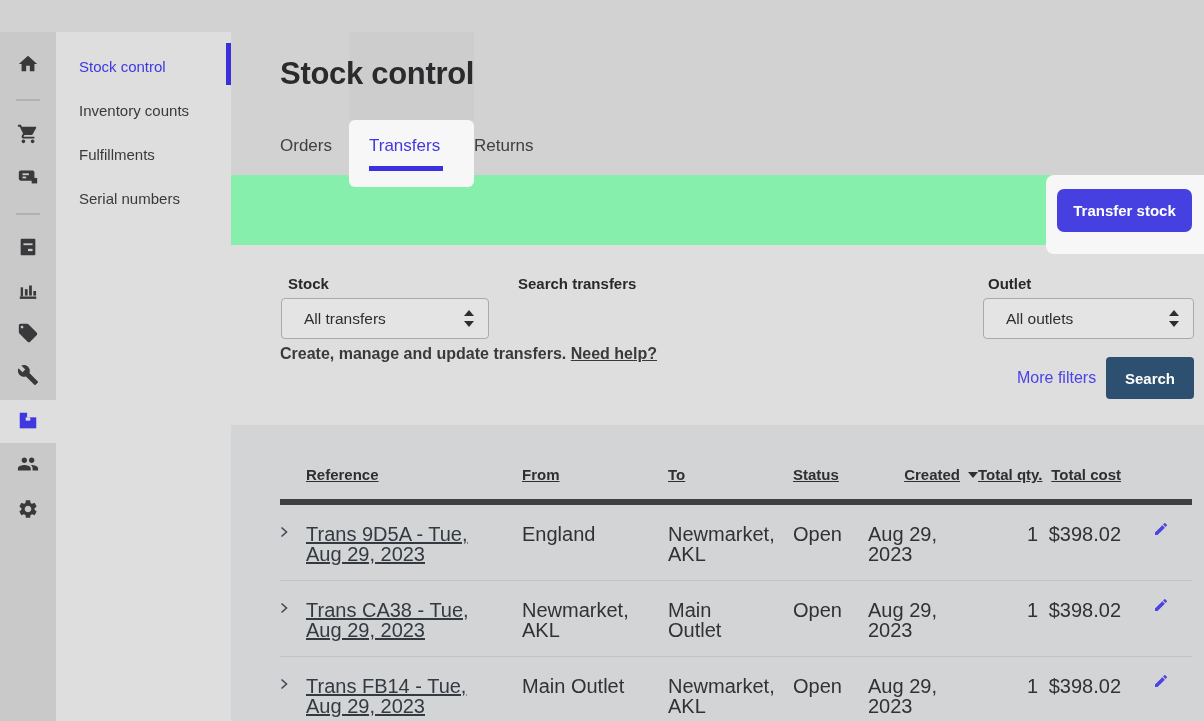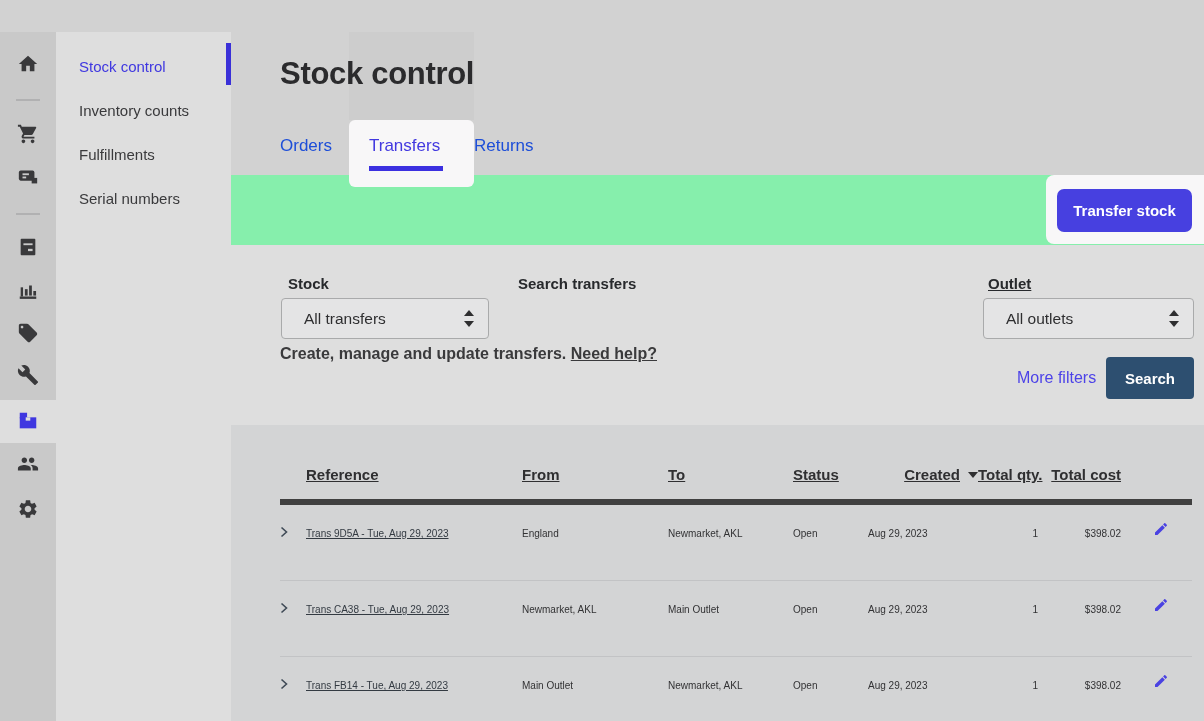--- a/index.html
+++ b/index.html
@@ -21,37 +21,37 @@
   .subnav-item.active{color:#3f37e0;}
   .subnav-indicator{position:absolute;right:0;top:11px;width:5px;height:42px;background:#3a30d8;}
 
   
   .content{position:absolute;left:231px;top:0;width:973px;height:721px;}
 
   .page-header{position:absolute;top:0;left:0;right:0;height:143px;background:#d2d2d2;}
   .dim-col{position:absolute;left:118px;top:0;width:125px;height:88px;background:rgba(0,0,0,0.025);}
   .page-title{position:absolute;left:49px;top:24px;font-size:31px;font-weight:bold;color:#2b2b2d;letter-spacing:-0.3px;}
   .tab-spot{position:absolute;left:118px;top:88px;width:125px;height:67px;background:#f8f7f8;border-radius:6px;z-index:2;}
-  .tab{position:absolute;top:104px;font-size:17px;color:#1d4ed8;z-index:3;cursor:pointer;white-space:nowrap;}
+  .tab{position:absolute;top:104px;font-size:17px;color:#404040;z-index:3;cursor:pointer;white-space:nowrap;}
   .tab.t0{left:49px;}
   .tab.t1{left:138px;color:#4238e0;}
   .tab.t2{left:243px;}
   .tab-underline{position:absolute;left:138px;top:134px;width:74px;height:5px;background:#3b30e0;z-index:3;}
 
   .banner{position:absolute;top:143px;left:0;right:0;height:70px;background:#86efac;z-index:1;font-weight:bold;}
   .banner-text{position:absolute;left:49px;top:170px;font-size:16px;color:#3a3a3c;white-space:nowrap;}
   .help-link{text-decoration:underline;cursor:pointer;color:#3a3a3c;}
-  .button-spot{position:absolute;top:143px;left:815px;width:158px;height:69px;background:#f8f7f8;border-radius:8px 0 0 8px;z-index:2;}
+  .button-spot{position:absolute;top:143px;left:815px;width:158px;height:79px;background:#f8f7f8;border-radius:8px 0 0 8px;z-index:2;}
   .transfer-btn{position:absolute;left:11px;top:14px;width:135px;height:43px;background:#4740e0;color:#ffffff;
     font-family:inherit;font-weight:bold;font-size:15px;border:none;border-radius:7px;cursor:pointer;}
 
   
   .filters{position:absolute;top:213px;left:0;right:0;height:180px;background:#dedede;}
   .filter-label{position:absolute;top:30px;font-size:15px;font-weight:bold;color:#27292c;white-space:nowrap;}
-  .lab-show{left:57px;} .lab-search{left:287px;} .lab-outlet{left:757px;text-decoration:underline;}
+  .lab-show{left:57px;} .lab-search{left:287px;} .lab-outlet{left:757px;}
   .select{position:absolute;top:53px;height:41px;background:#e4e4e5;border:1px solid #a9aaab;border-radius:4px;
     box-sizing:border-box;display:flex;align-items:center;justify-content:space-between;
     padding:0 14px 0 22px;font-size:15.5px;color:#2e2e30;cursor:pointer;}
   .sel-show{left:50px;width:208px;} .sel-outlet{left:752px;width:211px;}
   .spinner{display:flex;flex-direction:column;gap:5px;}
   .tri-up{width:0;height:0;border-left:5px solid transparent;border-right:5px solid transparent;border-bottom:6px solid #2e2e30;}
   .tri-down{width:0;height:0;border-left:5px solid transparent;border-right:5px solid transparent;border-top:6px solid #2e2e30;}
   .search-box{position:absolute;left:283px;top:53px;width:444px;height:41px;background:#e4e4e5;border:1px solid #a9aaab;
     border-radius:4px;box-sizing:border-box;display:flex;align-items:center;gap:11px;padding:0 12px 0 15px;}
   .search-box svg{width:17px;height:17px;stroke:#1e3c5c;fill:none;stroke-width:2.6;flex:none;}
@@ -64,21 +64,21 @@
   
   .table-area{position:absolute;top:393px;left:0;right:0;bottom:0;background:#d3d4d5;overflow:hidden;}
   .table{position:absolute;left:49px;top:0;width:912px;}
   .thead,.trow{display:grid;grid-template-columns:26px 216px 146px 125px 75px 110px 60px 83px 71px;}
   .thead{height:80px;align-items:end;padding-bottom:0;border-bottom:6px solid #404040;box-sizing:border-box;}
   .th{font-size:15px;font-weight:bold;color:#2f2f31;padding-bottom:16px;cursor:pointer;white-space:nowrap;}
   .th span{text-decoration:underline;}
   .th.right{text-align:right;}
   .created-th{display:flex;align-items:center;gap:8px;justify-content:flex-end;}
   .sort-tri{width:0;height:0;border-left:5px solid transparent;border-right:5px solid transparent;border-top:6px solid #2f2f31;}
-  .trow{height:76px;border-bottom:1px solid #c2c3c5;box-sizing:border-box;font-size:10px;color:#323234;line-height:20px;}
+  .trow{height:76px;border-bottom:1px solid #c2c3c5;box-sizing:border-box;font-size:20px;color:#323234;line-height:20px;}
   .cell{padding-top:19px;}
   .chevron-cell{padding-top:21px;cursor:pointer;}
   .chevron-cell svg{width:8px;height:12px;stroke:#3f4a56;fill:none;stroke-width:1.6;}
   .ref-cell{padding-right:46px;}
   .ref-link{text-decoration:underline;color:#333a42;cursor:pointer;}
   .to-cell{padding-right:24px;}
   .cell.right{text-align:right;}
   .edit-cell{padding-top:16px;padding-left:32px;cursor:pointer;}
   .edit-cell svg,.partial-pencil svg{width:16px;height:16px;fill:#4a42e2;}
   .partial-row{height:20px;overflow:hidden;position:relative;}

